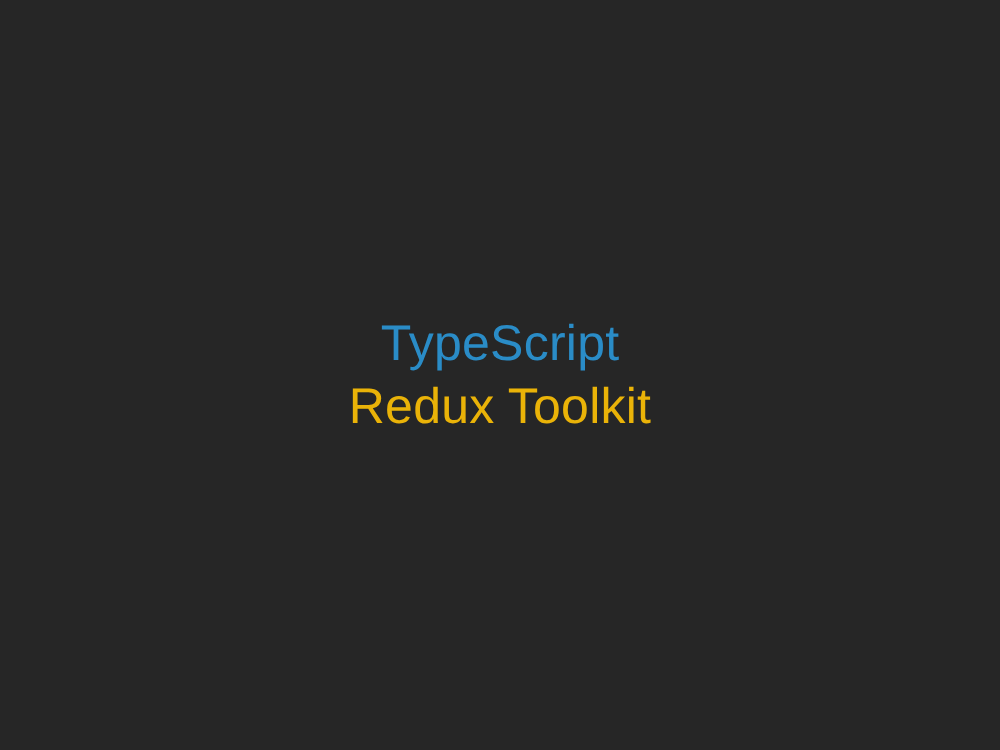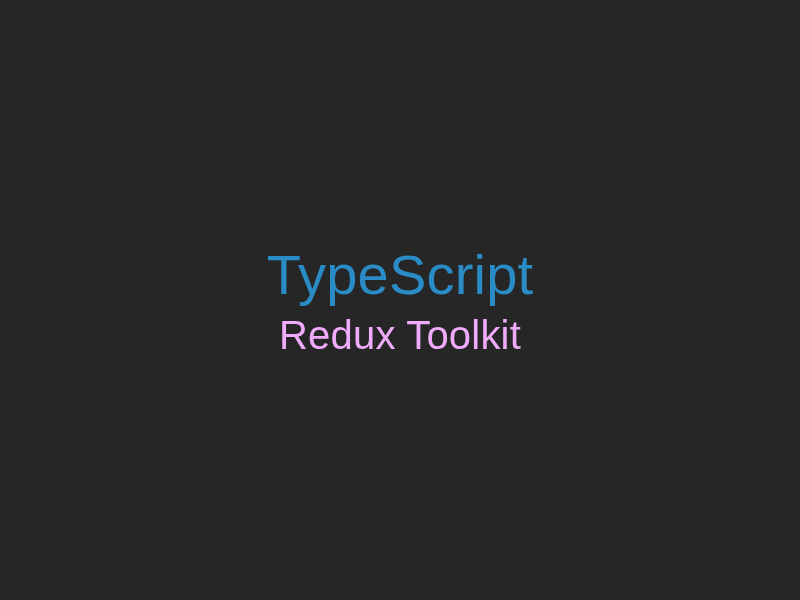--- a/index.html
+++ b/index.html
@@ -14,30 +14,30 @@
       display: flex;
       align-items: center;
       justify-content: center;
       font-family: "Helvetica Neue", Helvetica, Arial, sans-serif;
       overflow: hidden;
     }
     .slide-content {
       text-align: center;
     }
     .line1 {
-      font-size: 56px;
+      font-size: 40px;
       font-weight: 300;
       color: #2a8cc7;
       line-height: 1.25;
       letter-spacing: 0.2px;
     }
     .line2 {
       font-size: 40px;
       font-weight: 300;
-      color: #f0abfc;
+      color: #eab308;
       line-height: 1.25;
       letter-spacing: 0.2px;
     }
   </style>
 </head>
 <body>
 
 <div class="slide-content">
   <div class="line1">TypeScript</div>
   <div class="line2">Redux Toolkit</div>

